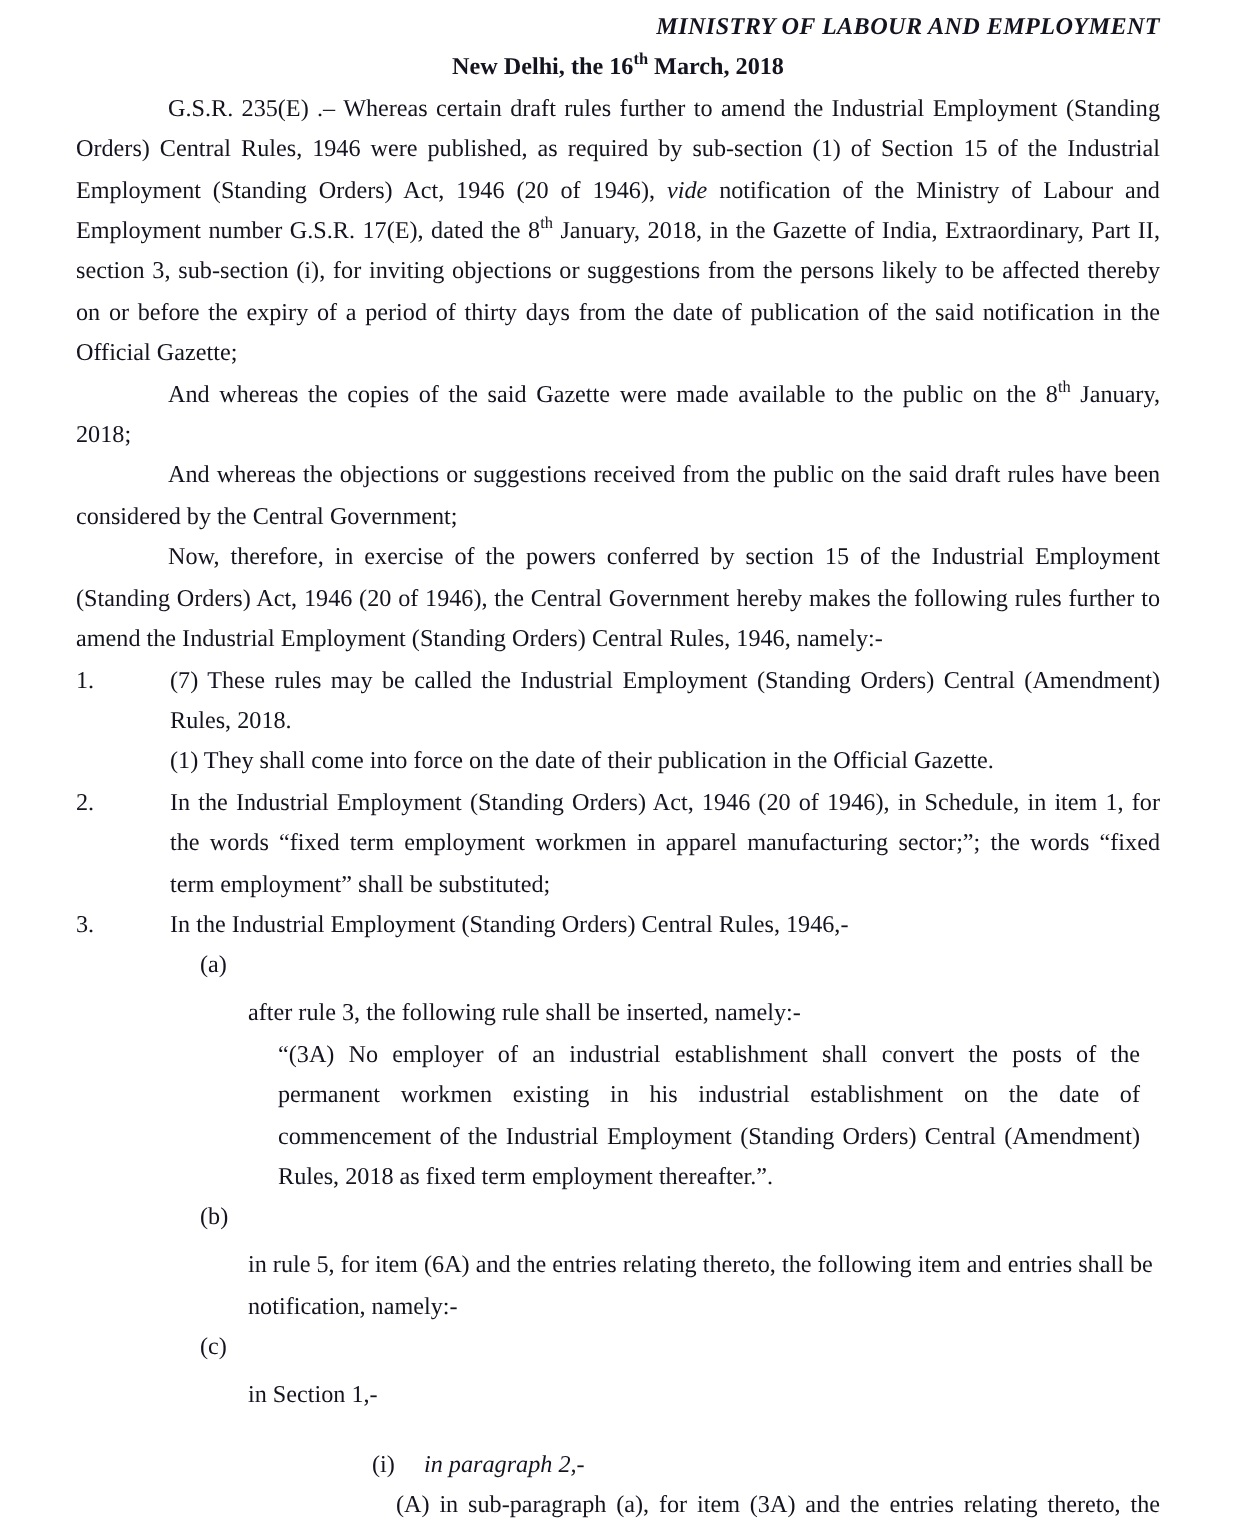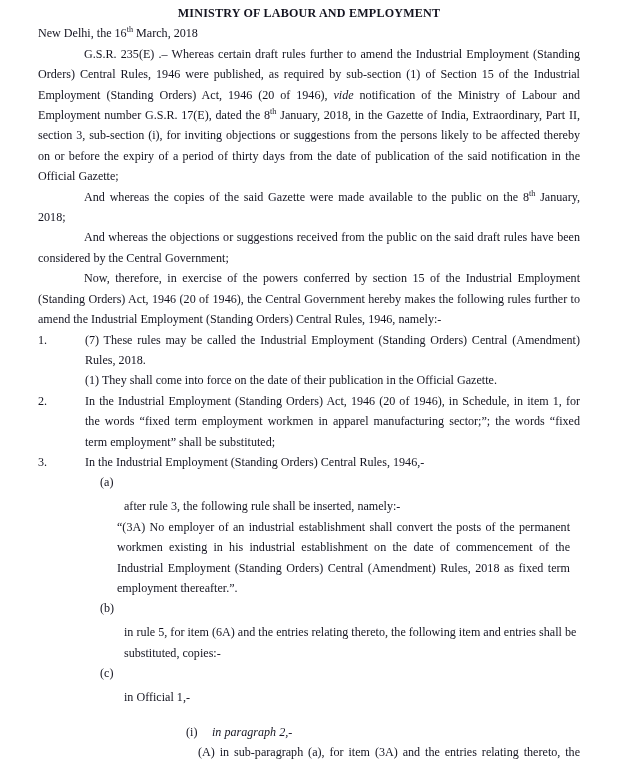--- a/index.html
+++ b/index.html
@@ -15,27 +15,28 @@
     overflow: hidden;
     font-family: "Liberation Serif", "DejaVu Serif", serif;
     color: #141420;
     font-size: 12.1px;
     line-height: 20.4px;
   }
   .content {
     padding: 3px 45px 0 38px;
   }
   .ctr {
+    text-align: right;
+    font-weight: bold;
+    letter-spacing: 0.2px;
+    font-style: italic;
+  }
+  .ctr-reg {
     text-align: center;
     font-weight: bold;
-    letter-spacing: 0.2px;
-  }
-  .ctr-reg {
-    text-align: left;
-    font-weight: normal;
   }
   p {
     margin: 0;
     text-align: justify;
     text-justify: inter-word;
   }
   .ind-first {
     text-indent: 46px;
   }
   .bold { font-weight: normal; }
@@ -79,21 +80,21 @@
   .letter-cont {
     margin-left: 86px;
     text-align: justify;
   }
   
   .quote {
     margin-left: 137px;
     text-align: justify;
   }
   .quote-narrow {
-    margin-left: 79px;
+    margin-left: 101px;
     margin-right: 10px;
     text-align: justify;
   }
   
   .roman {
     display: flex;
     align-items: flex-start;
     margin-left: 148px;
   }
   .roman-tag {
@@ -150,26 +151,26 @@
       <p class="letter-body">after rule 3, the following rule shall be inserted, namely:-</p>
     </div>
 
     <p class="quote-narrow">“(3A) No employer of an industrial establishment shall convert the posts of the permanent workmen existing in his industrial establishment on the date of commencement of the Industrial Employment (Standing Orders) Central (Amendment) Rules, 2018 as fixed term employment thereafter.”.</p>
 
     <div class="letter">
       <span class="letter-tag">(b)</span>
       <p class="letter-body">in rule 5, for item (6A) and the entries relating thereto, the following item and entries shall be</p>
     </div>
 
-    <p class="letter-cont">substituted, copies:-</p>
+    <p class="letter-cont">notification, namely:-</p>
 
 
     <div class="letter">
       <span class="letter-tag">(c)</span>
-      <p class="letter-body">in Official 1,-</p>
+      <p class="letter-body">in Section 1,-</p>
     </div>
 
     <div style="height:14px"></div>
 
     <div class="roman">
       <span class="roman-tag">(i)</span>
       <p class="roman-body">in paragraph 2,-</p>
     </div>
 
     <p class="cap">(A) in sub-paragraph (a), for item (3A) and the entries relating thereto, the following item and entries shall be substituted, namely:-</p>

